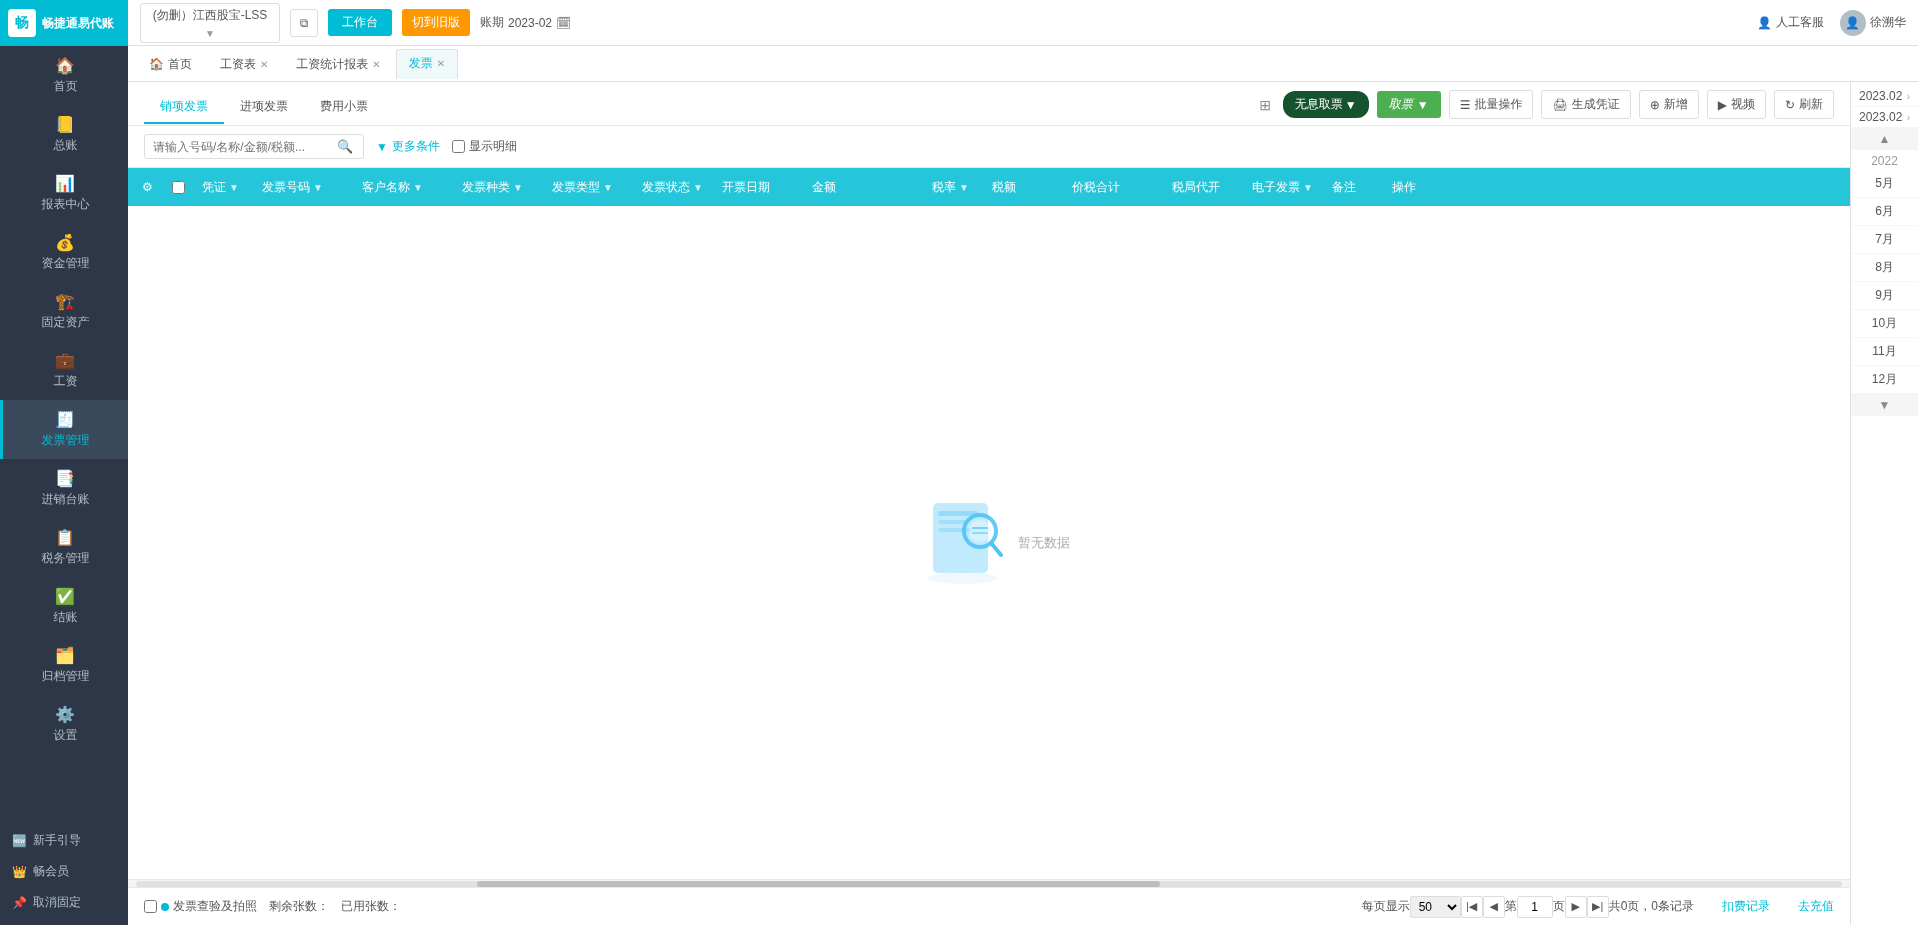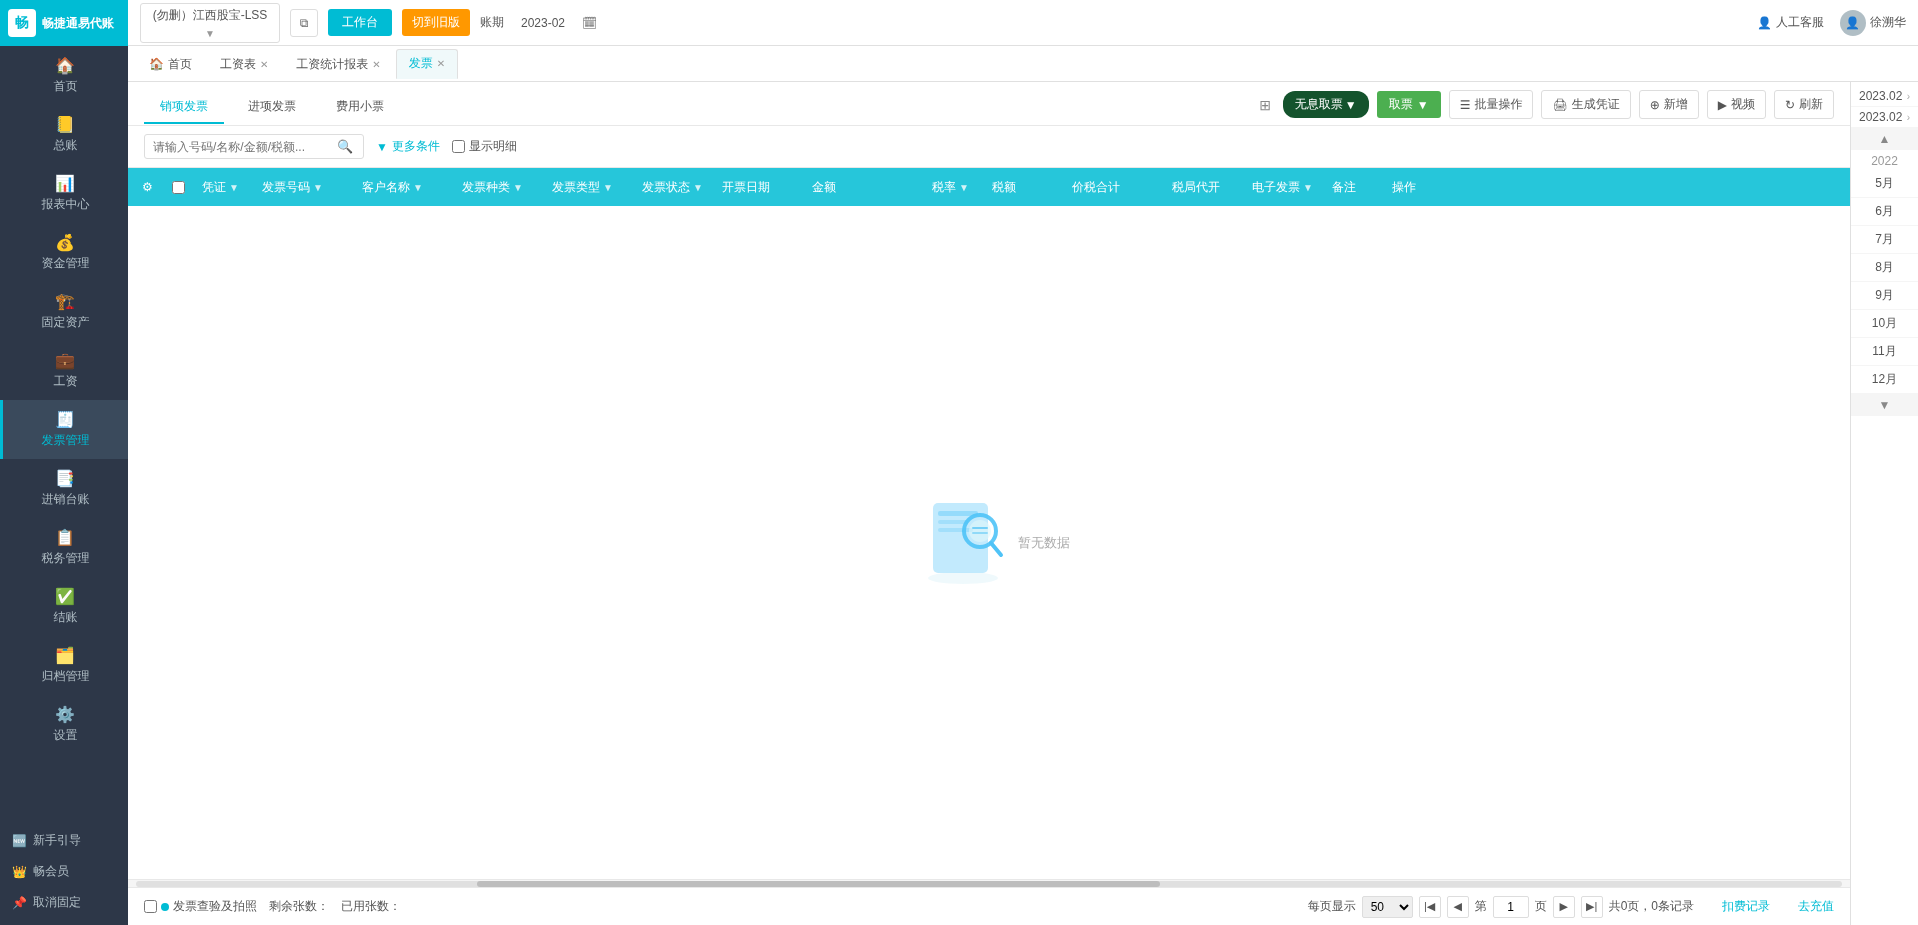--- a/index.html
+++ b/index.html
@@ -122,21 +122,21 @@
       padding: 5px 10px;
       border-radius: 3px;
       cursor: pointer;
       font-size: 12px;
     }
     .period-info {
       color: #555;
       font-size: 12px;
       display: flex;
       align-items: center;
-      gap: 17px;
+      gap: 4px;
     }
     .topbar-right {
       margin-left: auto;
       display: flex;
       align-items: center;
       gap: 16px;
     }
     .topbar-right-item {
       display: flex;
       align-items: center;
@@ -205,21 +205,21 @@
 
     
     .subtab-bar {
       display: flex;
       align-items: center;
       padding: 8px 16px 0;
       border-bottom: 1px solid #e8e8e8;
       gap: 0;
       justify-content: space-between;
     }
-    .subtab-left { display: flex; gap: 8px; }
+    .subtab-left { display: flex; gap: 0; }
     .subtab-item {
       padding: 7px 16px;
       cursor: pointer;
       color: #555;
       font-size: 13px;
       border-bottom: 2px solid transparent;
     }
     .subtab-item.active { color: #00bcd4; border-bottom: 2px solid #00bcd4; }
     .subtab-right {
       display: flex;
@@ -243,20 +243,21 @@
       background: #4caf50;
       color: white;
       border: none;
       padding: 5px 12px;
       border-radius: 3px;
       cursor: pointer;
       display: flex;
       align-items: center;
       gap: 4px;
       font-size: 12px;
+      font-style: italic;
     }
     .btn-outline {
       background: white;
       color: #555;
       border: 1px solid #ddd;
       padding: 5px 10px;
       border-radius: 3px;
       cursor: pointer;
       display: flex;
       align-items: center;
@@ -370,21 +371,20 @@
       display: flex;
       align-items: center;
       gap: 4px;
       color: #555;
     }
     .dot-blue { width: 8px; height: 8px; border-radius: 50%; background: #00bcd4; display: inline-block; }
     .bottom-right {
       margin-left: auto;
       display: flex;
       align-items: center;
-      gap: 6px;
       color: #555;
       font-size: 12px;
     }
     .pagination-info { color: #555; }
     .page-btn {
       width: 22px; height: 22px;
       border: 1px solid #ddd;
       background: white;
       cursor: pointer;
       display: flex;

